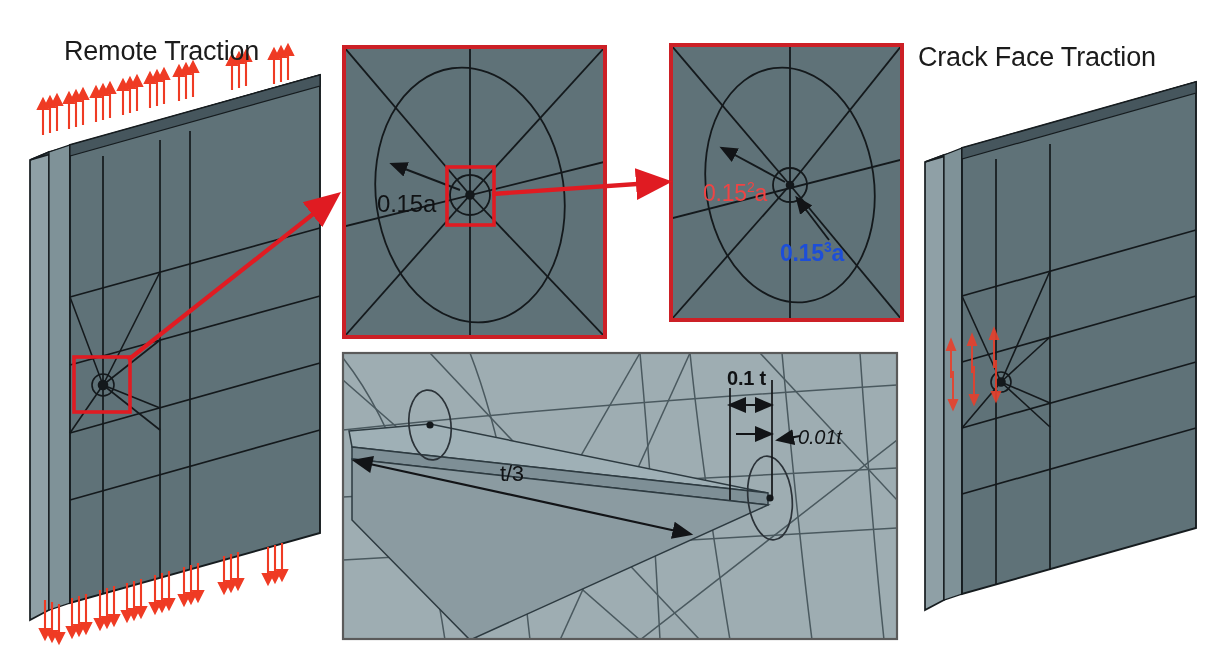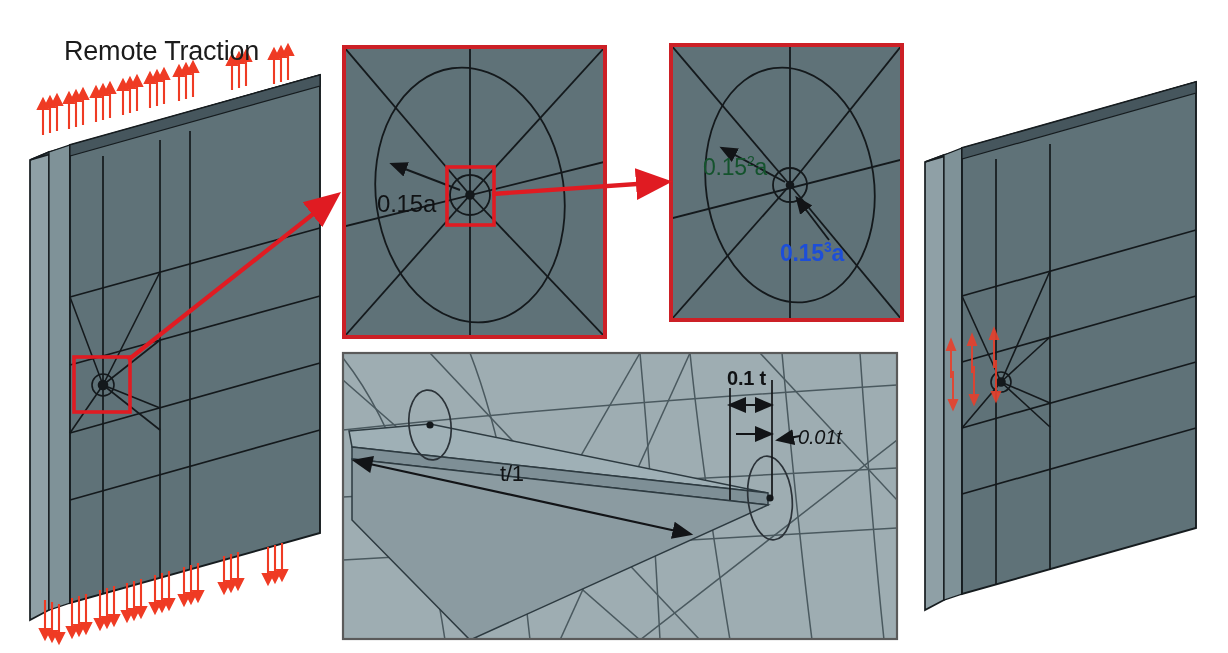--- a/index.html
+++ b/index.html
@@ -294,30 +294,31 @@
         <path d="M974 366 L974 403 M970 395 L974 404 L978 395 Z"></path>
         <path d="M972 373 L972 336 M968 345 L972 335 L976 345 Z"></path>
         <path d="M996 360 L996 400 M992 392 L996 401 L1000 392 Z"></path>
         <path d="M994 368 L994 330 M990 339 L994 329 L998 339 Z"></path>
       </g>
     </g>
   </svg>
 
   <div class="caption" id="caption-remote-traction">Remote Traction</div>
 
+  <div class="caption" id="caption-crack-face-traction">Crack Face Traction</div>
 
   <div class="caption" style="left:377px; top:190px; font-size:24px; color:#101214;">0.15a</div>
 
-  <div class="caption" style="left:703px; top:153px; font-size:23px; color:#14532d;">
+  <div class="caption" style="left:703px; top:179px; font-size:23px; color:#ef4444;">
     <span>0.15</span><sup style="font-size:14px;">2</sup><span>a</span>
   </div>
 
   <div class="caption" style="left:780px; top:239px; font-size:23px; color:#1d4ed8;font-weight:bold;">
     <span>0.15</span><sup style="font-size:14px;">3</sup><span>a</span>
   </div>
 
-  <div class="caption" style="left:500px; top:461px; font-size:22px; color:#101214;">t/1</div>
+  <div class="caption" style="left:500px; top:461px; font-size:22px; color:#101214;">t/3</div>
 
   <div class="caption" style="left:727px; top:367px; font-size:20px; color:#101214;font-weight:bold;">0.1 t</div>
 
   <div class="caption" style="left:798px; top:426px; font-size:20px; color:#101214;font-style:italic;">0.01t</div>
 
 </div>
 
 </body></html>

